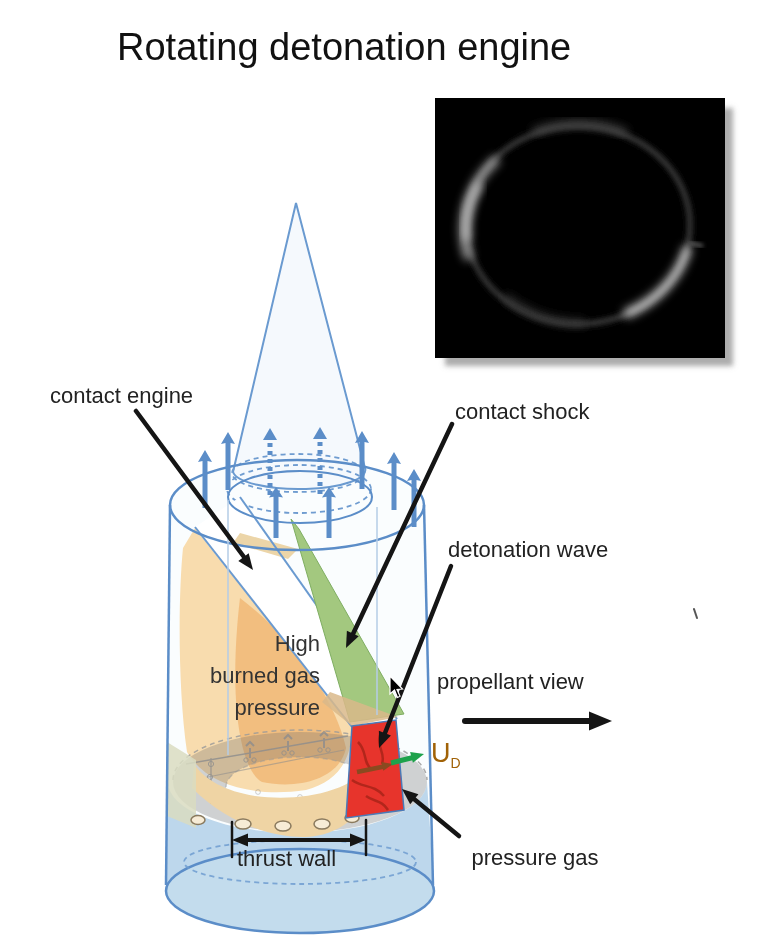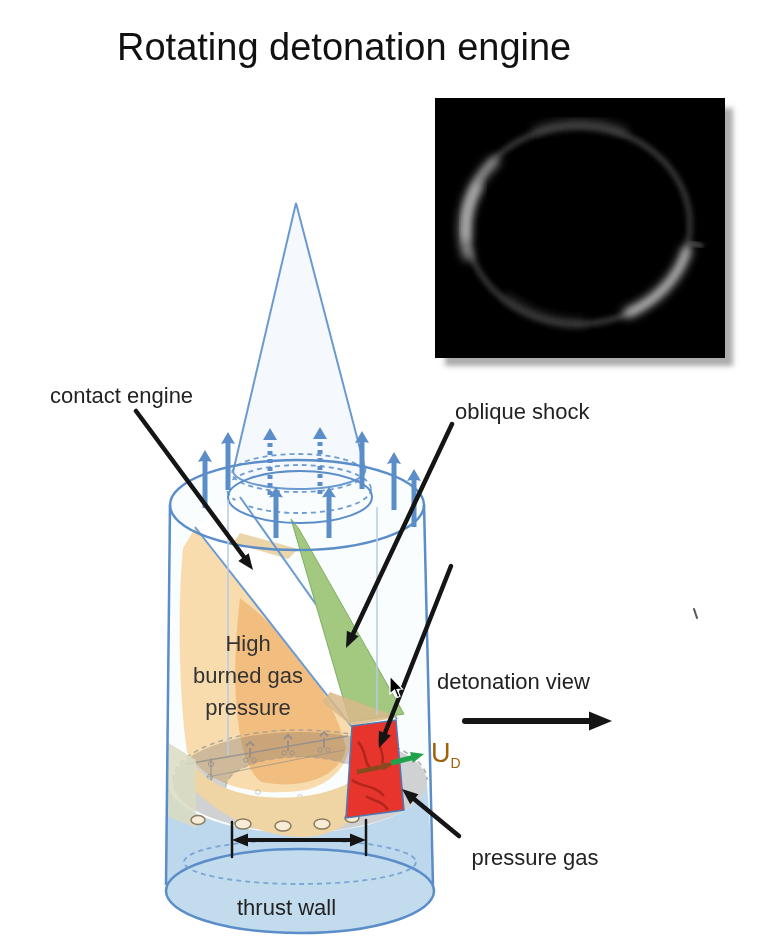--- a/index.html
+++ b/index.html
@@ -1,21 +1,21 @@
 <!DOCTYPE html>
 <html><head>
 <meta charset="utf-8">
 <style>
   html,body{margin:0;padding:0;background:#fff;}
   .stage{position:relative;width:758px;height:950px;background:#ffffff;overflow:hidden;
          font-family:Liberation Sans, sans-serif;padding-left:15px;}
   .stage svg.diagram{position:absolute;left:0;top:0;}
   .title{position:absolute;left:117px;top:26px;font-size:38px;color:#111;white-space:nowrap;}
   .lbl{position:absolute;font-size:22px;line-height:1.25;color:#222;white-space:nowrap;}
-  .hp-block{position:absolute;left:176px;top:628px;width:144px;text-align:center;
+  .hp-block{position:absolute;left:176px;top:628px;width:144px;text-align:right;
             font-size:22px;line-height:32px;color:#333;}
   .ug-block{position:absolute;left:444px;top:843px;width:182px;text-align:center;
             font-size:22px;line-height:29px;color:#222;}
   .vel{position:absolute;left:431px;top:738px;font-size:27px;color:#a16207;}
   .vel sub{font-size:14px;}
   .inset{position:absolute;left:435px;top:98px;width:290px;height:260px;background:#000;
          box-shadow:9px 9px 5px -1px rgba(105,105,105,0.55);}
 </style>
 </head>
 <body>
@@ -190,34 +190,35 @@
       <path d="M32,140 A112,99 0 0 1 44,88" fill="none" stroke="#cfcfcf" stroke-width="6" stroke-linecap="round" filter="url(#b5)"></path>
       <path d="M252,152 A112,99 0 0 1 193,215" fill="none" stroke="#c4c4c4" stroke-width="9" stroke-linecap="round" filter="url(#b5)"></path>
       <line x1="255" y1="145" x2="268" y2="148" stroke="#6a6a6a" stroke-width="3" filter="url(#b2)"></line>
     </svg>
   </div>
 
   <div class="title">Rotating detonation engine</div>
 
   <div class="lbl" style="left:50px;top:382px;">contact engine</div>
 
-  <div class="lbl" style="left:455px;top:398px;">oblique shock</div>
-
-
-  <div class="lbl" style="left:437px;top:668px;">detonation view</div>
+  <div class="lbl" style="left:455px;top:398px;">contact shock</div>
+
+  <div class="lbl" style="left:448px;top:536px;">detonation wave</div>
+
+  <div class="lbl" style="left:437px;top:668px;">propellant view</div>
 
   <div class="hp-block">
     <div>High</div>
     <div>burned gas</div>
     <div>pressure</div>
   </div>
 
   <div class="vel">
     <span>U</span><sub>D</sub>
   </div>
 
-  <div class="lbl" style="left:237px;top:894px;">thrust wall</div>
+  <div class="lbl" style="left:237px;top:845px;">thrust wall</div>
 
   <div class="ug-block">
     <div>pressure gas</div>
   </div>
 
 </div>
 
 </body></html>

